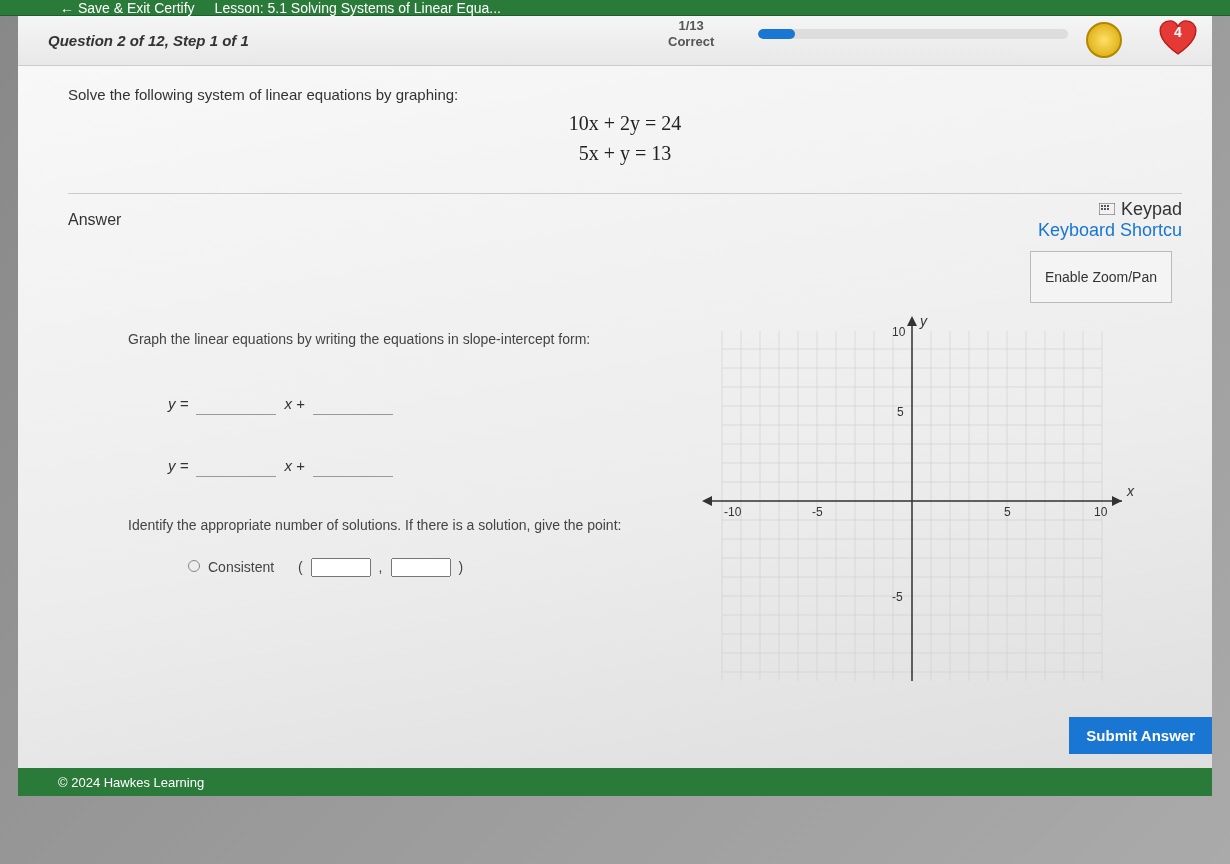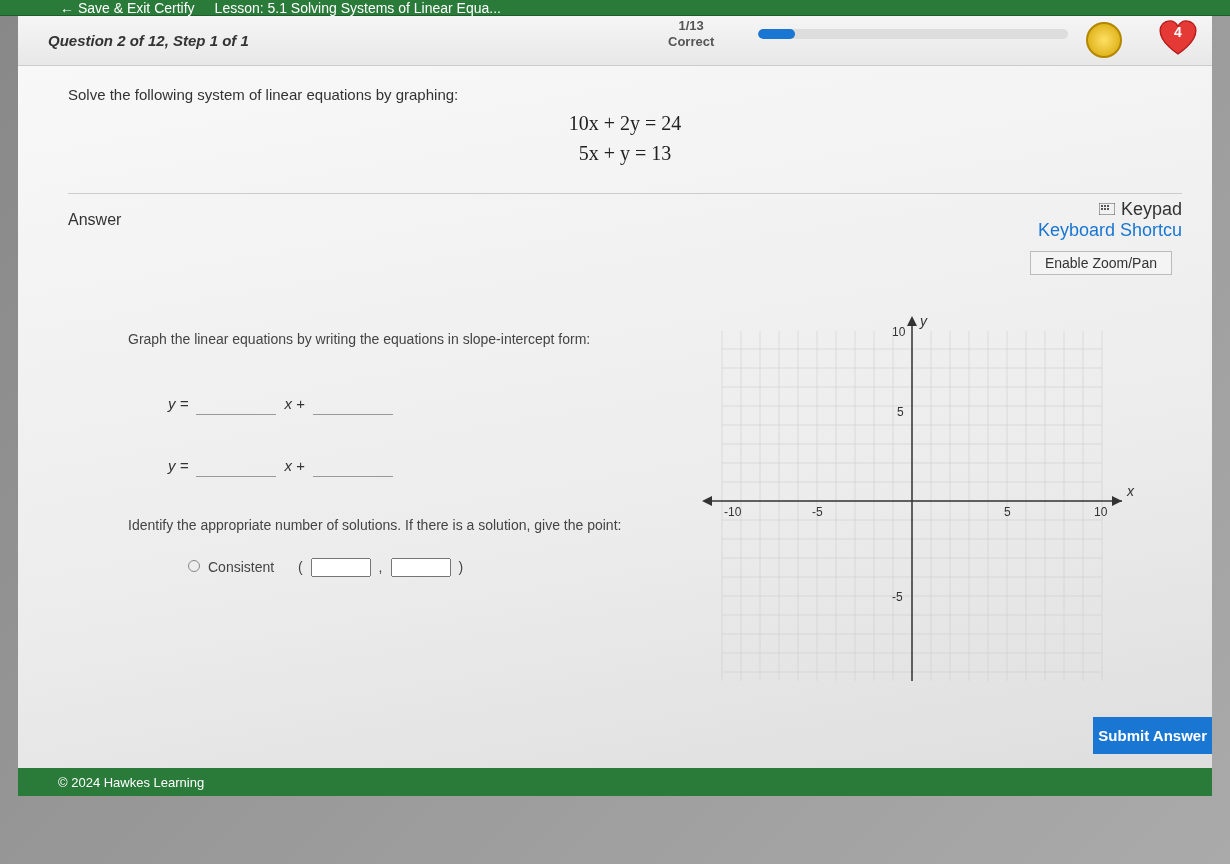--- a/index.html
+++ b/index.html
@@ -80,36 +80,36 @@
   margin: 25px 0 8px 60px; font-size: 14px; color: #444;
   display: flex; align-items: baseline; gap: 8px;
 }
 .radio {
   width: 12px; height: 12px; border: 1px solid #888; border-radius: 50%;
   display: inline-block; cursor: pointer;
 }
 .right-col { flex: 0 0 500px; position: relative; }
 .zoom-btn {
   position: absolute; right: 10px; top: -10px;
-  border: 1px solid #bbb; background: #f4f4f4; padding: 3px 14px;
+  border: 1px solid #bbb; background: #f4f4f4; padding: 17px 14px;
   font-size: 14px; cursor: pointer; color: #333; margin-left: 25px;
 }
 .graph-box {
   width: 460px; height: 380px; margin-top: 40px;
   position: relative;
 }
 .footer-bar {
   position: absolute; bottom: 0; left: 0; right: 0;
   background: #2a7a3a; color: #fff; height: 28px;
   display: flex; align-items: center; justify-content: space-between;
   padding: 0 20px 0 40px; font-size: 13px;
 }
 .submit-btn {
   background: #1976d2; color: #fff; border: none;
-  padding: 10px 5px; font-size: 15px; font-weight: bold;
+  padding: 10px 17px; font-size: 15px; font-weight: bold;
   cursor: pointer; position: absolute; right: 0; bottom: 42px;
 }
 </style>
 </head>
 <body>
 
 <div class="topbar">
   <span class="save">← Save &amp; Exit Certify</span>
   <span class="lesson">Lesson: 5.1 Solving Systems of Linear Equa...</span>
 </div>

